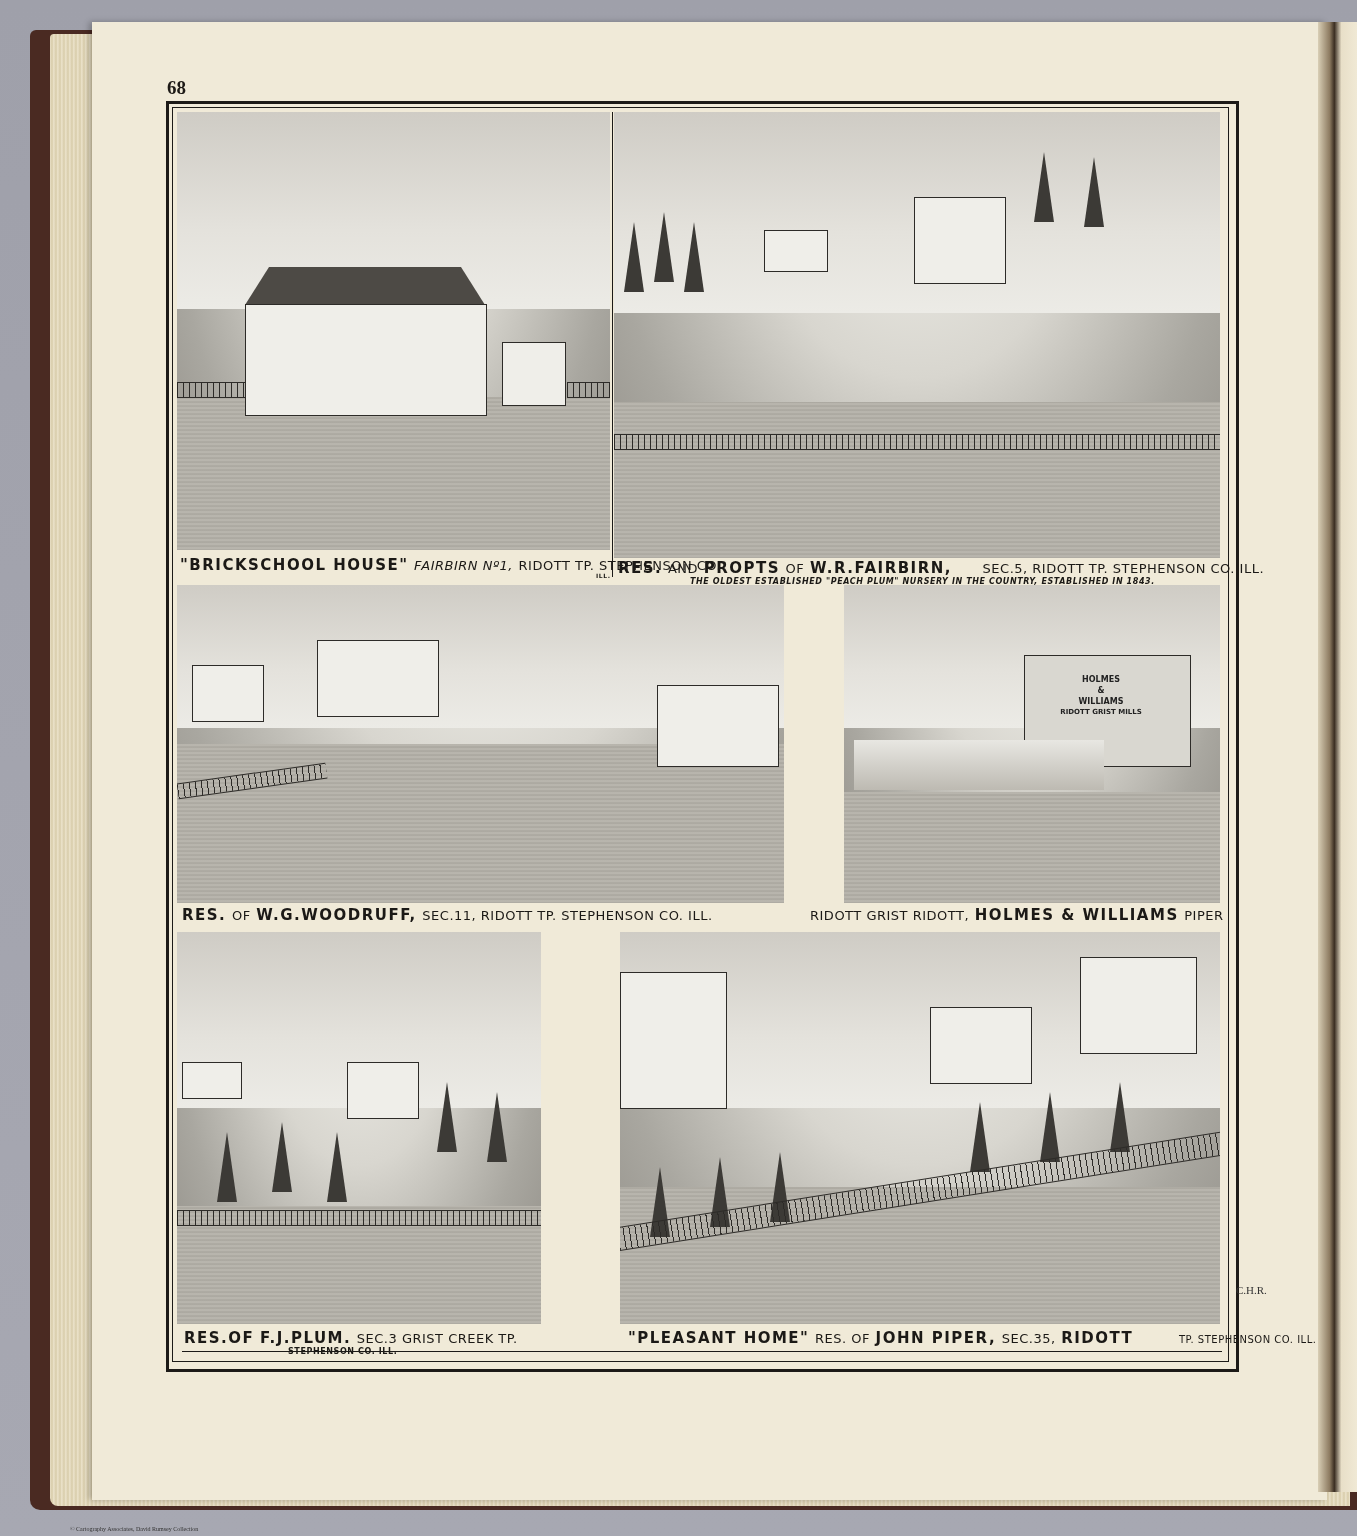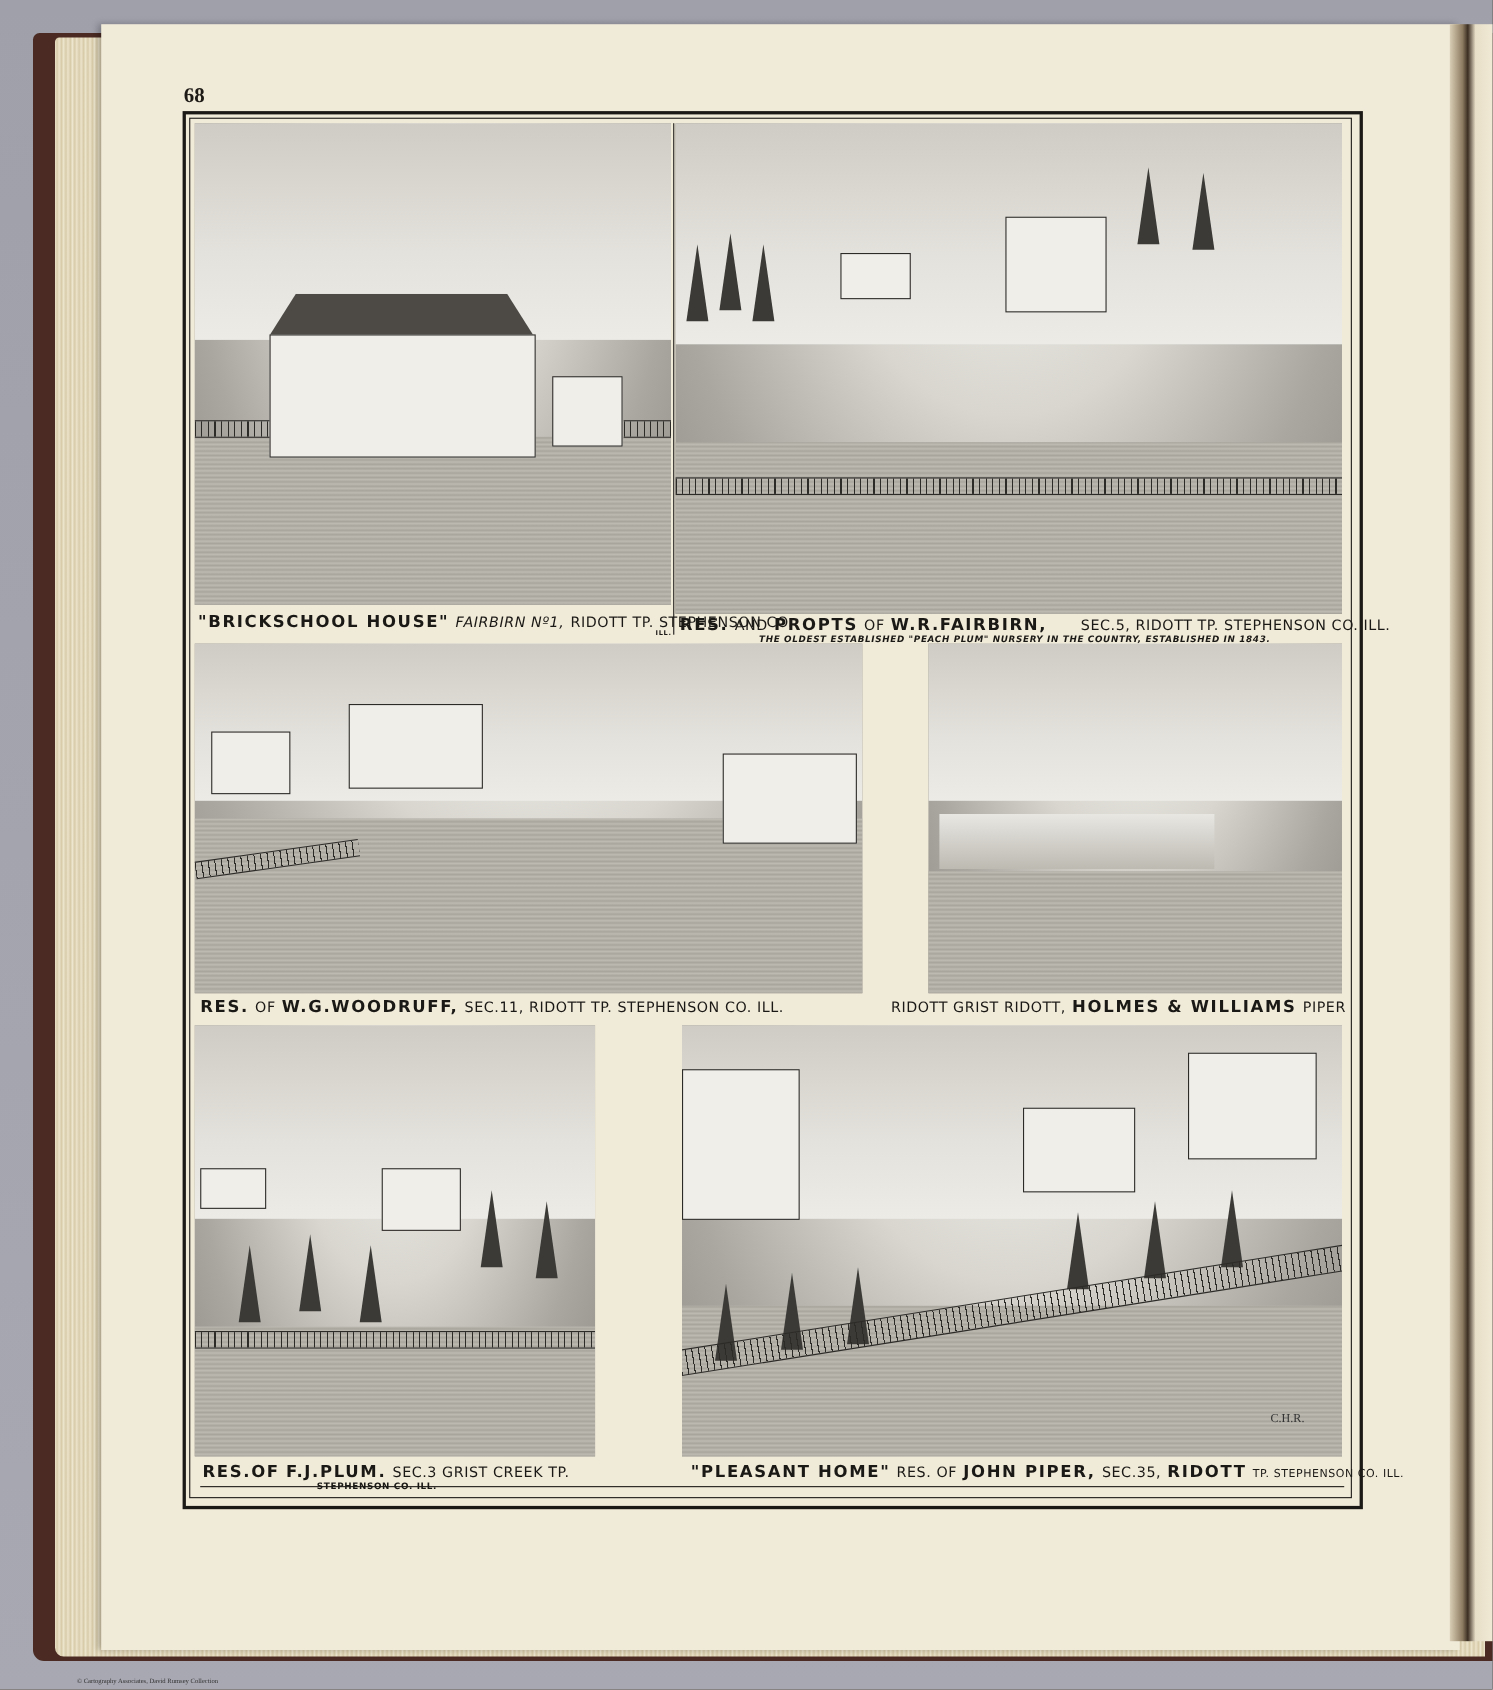--- a/index.html
+++ b/index.html
@@ -68,21 +68,21 @@
     }
     .cap-bold { font-weight: bold; font-size: 15px; letter-spacing: 1.5px; }
     .cap-reg { font-size: 13px; }
     .cap-ital { font-style: italic; font-size: 13px; }
     .subcap {
       position: absolute; white-space: nowrap; color: #1b1916;
       font-family: "DejaVu Sans", sans-serif; font-size: 8px; font-weight: bold; font-style: italic; letter-spacing: 0.6px;
     }
     .divider-v { position: absolute; width: 1px; background: #1c1a17; }
     .signature {
-      position: absolute; left: 1155px; top: 1284px;
+      position: absolute; left: 1236px; top: 1284px;
       font-family: "Liberation Serif", serif; font-size: 11px; color: #333;
     }
     .credit {
       position: absolute; left: 70px; top: 1526px;
       font-family: "Liberation Serif", serif; font-size: 6px; color: #333;
     }
     .bottom-line { position: absolute; left: 182px; top: 1351px; width: 1040px; height: 1px; background: #1c1a17; }
   </style>
 </head>
 <body>
@@ -149,20 +149,28 @@
 <div class="caption" style="left:182px; top:905px;">
   <span class="cap-bold">RES.</span>
   <span class="cap-reg">OF</span>
   <span class="cap-bold">W.G.WOODRUFF,</span>
   <span class="cap-reg">SEC.11, RIDOTT TP. STEPHENSON CO. ILL.</span>
 </div>
 
 <div class="panel" style="left:844px; top:585px; width:376px; height:318px;">
   <div class="sky"></div>
   <div class="ground"></div>
+  <div class="house" style="left:180px; top:70px; width:165px; height:110px; background:#d9d7d0;">
+    <div style="position:absolute; left:22px; top:18px; width:108px; text-align:center; font-family:'DejaVu Sans',sans-serif; font-size:8px; font-weight:bold; color:#222; line-height:11px;">
+      <div>HOLMES</div>
+      <div>&amp;</div>
+      <div>WILLIAMS</div>
+      <div style="font-size:7px;">RIDOTT GRIST MILLS</div>
+    </div>
+  </div>
   <div style="position:absolute; left:10px; top:155px; width:250px; height:50px; background:linear-gradient(180deg,#e8e7e2,#bdbab2);"></div>
 </div>
 <div class="caption" style="left:810px; top:905px;">
   <span class="cap-reg">RIDOTT GRIST RIDOTT,</span>
   <span class="cap-bold">HOLMES &amp; WILLIAMS</span>
   <span class="cap-reg">PIPER</span>
 </div>
 
 <div class="panel" style="left:177px; top:932px; width:364px; height:392px;">
   <div class="sky"></div>
@@ -196,18 +204,18 @@
   <div class="tree" style="left:420px; top:160px;"></div>
   <div class="tree" style="left:490px; top:150px;"></div>
   <div class="fence" style="left:0; top:295px; width:620px; height:22px; transform:rotate(-9deg); transform-origin:0 100%;"></div>
 </div>
 <div class="caption" style="left:628px; top:1328px;">
   <span class="cap-bold">"PLEASANT HOME"</span>
   <span class="cap-reg">RES. OF</span>
   <span class="cap-bold">JOHN PIPER,</span>
   <span class="cap-reg">SEC.35,</span>
   <span class="cap-bold">RIDOTT</span>
-  <span class="cap-reg" style="font-size:10px;">TP. STEPHENSON CO. ILL.</span>
+  <span class="cap-reg" style="font-size:10px;margin-left:40px;">TP. STEPHENSON CO. ILL.</span>
 </div>
 
 <div class="signature">C.H.R.</div>
 <div class="bottom-line"></div>
 <div class="credit">© Cartography Associates, David Rumsey Collection</div>
 
 </body></html>

